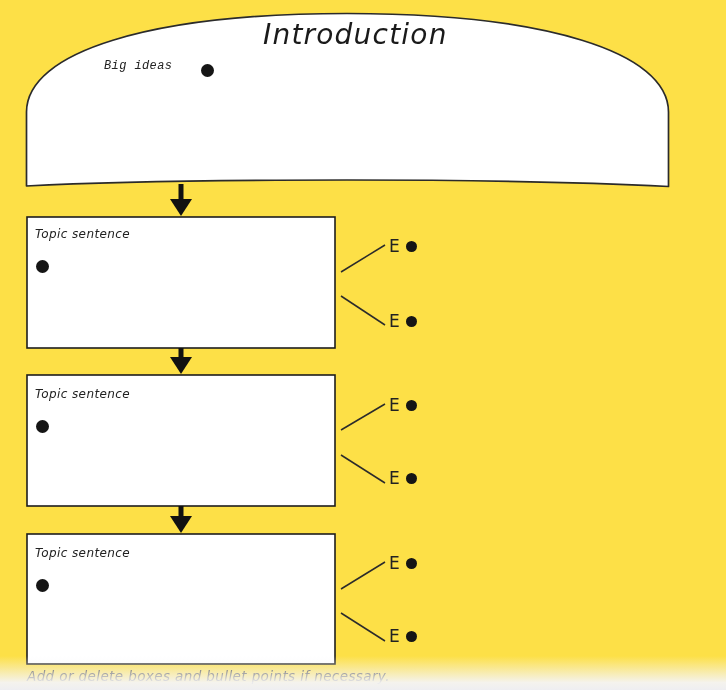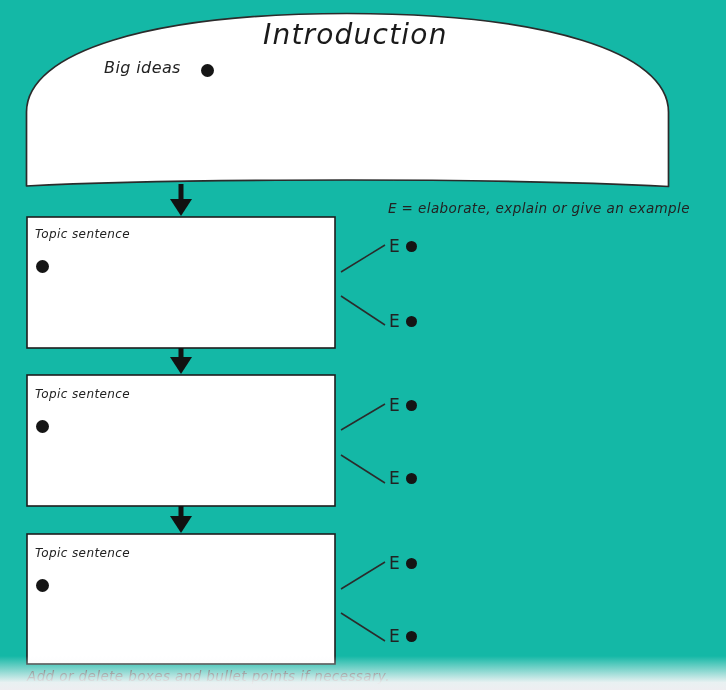--- a/index.html
+++ b/index.html
@@ -8,21 +8,21 @@
     padding: 0;
     background: #ffffff;
   }
   body {
     font-family: "DejaVu Sans", sans-serif;
   }
   #page {
     position: relative;
     width: 726px;
     height: 690px;
-    background: #14b8a6;
+    background: #fde047;
     overflow: hidden;
   }
   
   #bottom-fade {
     position: absolute;
     left: 0;
     bottom: 0;
     width: 726px;
     height: 34px;
     background: linear-gradient(to bottom, rgba(255,255,255,0) 0%, rgba(244,244,246,0.95) 78%, rgba(238,238,241,1) 100%);
@@ -51,21 +51,22 @@
   #title-introduction {
     left: 263px;
     top: 21px;
     font-size: 28px;
     letter-spacing: 1.2px;
     color: #1a1a1a;
   }
   #big-ideas-label {
     left: 104px;
     top: 60px;
-    font-size: 16px;
+    font-size: 12px;
+    font-family: Liberation Mono, monospace;
   }
   .box-heading {
     font-size: 12px;
   }
   #topic-heading-1 { left: 35px; top: 228px; }
   #topic-heading-2 { left: 35px; top: 388px; }
   #topic-heading-3 { left: 35px; top: 547px; }
 
   #legend-text {
     left: 388px;
@@ -134,21 +135,20 @@
       <line x1="341" y1="589" x2="385" y2="562" stroke="#2b2b2b" stroke-width="1.5"></line>
       <line x1="341" y1="613" x2="385" y2="641" stroke="#2b2b2b" stroke-width="1.5"></line>
     </g>
   </svg>
 
   <div class="txt hand" id="title-introduction">Introduction</div>
 
   <div class="txt hand" id="big-ideas-label">Big ideas</div>
   <span class="dot dot-lg" style="left:201px; top:64px;"></span>
 
-  <div class="txt hand" id="legend-text">E = elaborate, explain or give an example</div>
 
   <div class="txt hand box-heading" id="topic-heading-1">Topic sentence</div>
   <span class="dot dot-lg" style="left:36px; top:260px;"></span>
 
   <div class="txt hand box-heading" id="topic-heading-2">Topic sentence</div>
   <span class="dot dot-lg" style="left:36px; top:420px;"></span>
 
   <div class="txt hand box-heading" id="topic-heading-3">Topic sentence</div>
   <span class="dot dot-lg" style="left:36px; top:579px;"></span>
 

